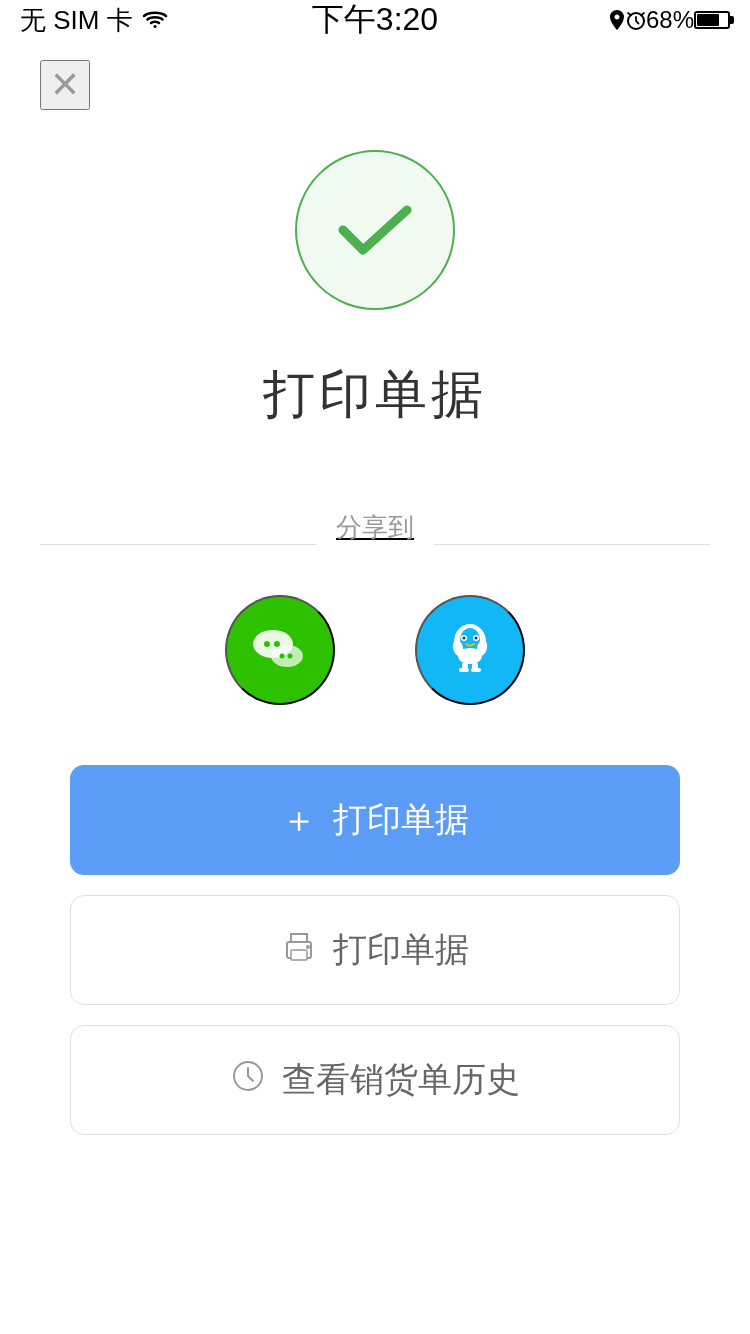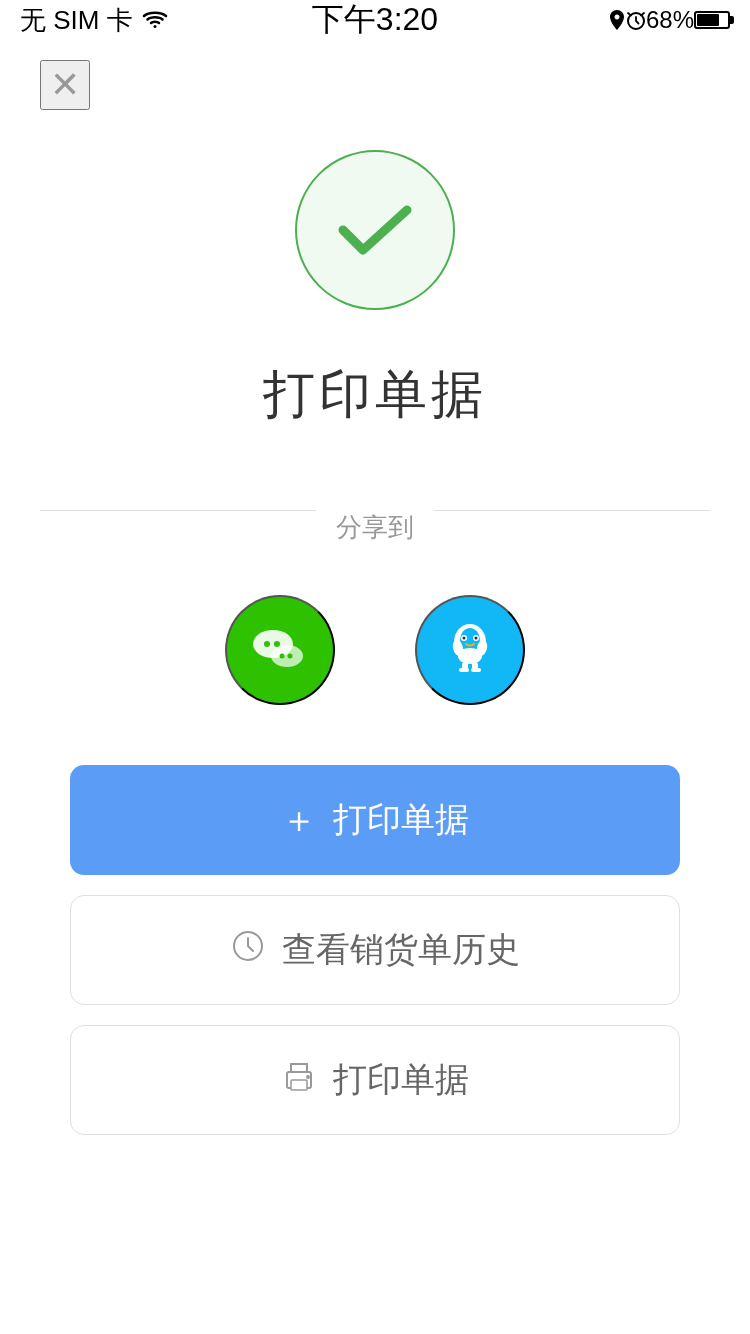--- a/index.html
+++ b/index.html
@@ -157,22 +157,23 @@
     }
 
     
     .share-section {
       margin-top: 50px;
       padding-top: 30px;
     }
 
     .share-divider {
       display: flex;
-      align-items: flex-start;
+      align-items: flex-end;
       margin-bottom: 50px;
+      text-decoration: underline;
     }
 
     .divider-line {
       flex: 1;
       height: 1px;
       background: #e0e0e0;
     }
 
     .divider-text {
       padding: 0 20px;
@@ -336,34 +337,34 @@
   <div class="action-buttons">
 
     <button class="btn btn-primary">
       <span class="btn-icon">＋</span>
       <span>打印单据</span>
     </button>
 
     <button class="btn btn-secondary">
       <span class="btn-icon">
         <svg width="36" height="36" viewBox="0 0 36 36" fill="none" xmlns="http://www.w3.org/2000/svg">
-          <circle cx="18" cy="18" r="14" stroke="#999" stroke-width="2" fill="none"></circle>
-          <path d="M18 10v8l5 5" stroke="#999" stroke-width="2" stroke-linecap="round" stroke-linejoin="round"></path>
-        </svg>
-      </span>
-      <span>查看销货单历史</span>
-    </button>
-
-    <button class="btn btn-secondary">
-      <span class="btn-icon">
-        <svg width="36" height="36" viewBox="0 0 36 36" fill="none" xmlns="http://www.w3.org/2000/svg">
           <rect x="6" y="14" width="24" height="16" rx="2" stroke="#999" stroke-width="2" fill="none"></rect>
           <rect x="10" y="22" width="16" height="10" rx="1" fill="white" stroke="#999" stroke-width="1.5"></rect>
           <path d="M10 14V6h16v8" stroke="#999" stroke-width="2" fill="none"></path>
           <circle cx="27" cy="19" r="2" fill="#999"></circle>
         </svg>
       </span>
       <span>打印单据</span>
     </button>
 
+    <button class="btn btn-secondary">
+      <span class="btn-icon">
+        <svg width="36" height="36" viewBox="0 0 36 36" fill="none" xmlns="http://www.w3.org/2000/svg">
+          <circle cx="18" cy="18" r="14" stroke="#999" stroke-width="2" fill="none"></circle>
+          <path d="M18 10v8l5 5" stroke="#999" stroke-width="2" stroke-linecap="round" stroke-linejoin="round"></path>
+        </svg>
+      </span>
+      <span>查看销货单历史</span>
+    </button>
+
   </div>
 
 </div>
 
 </body></html>

